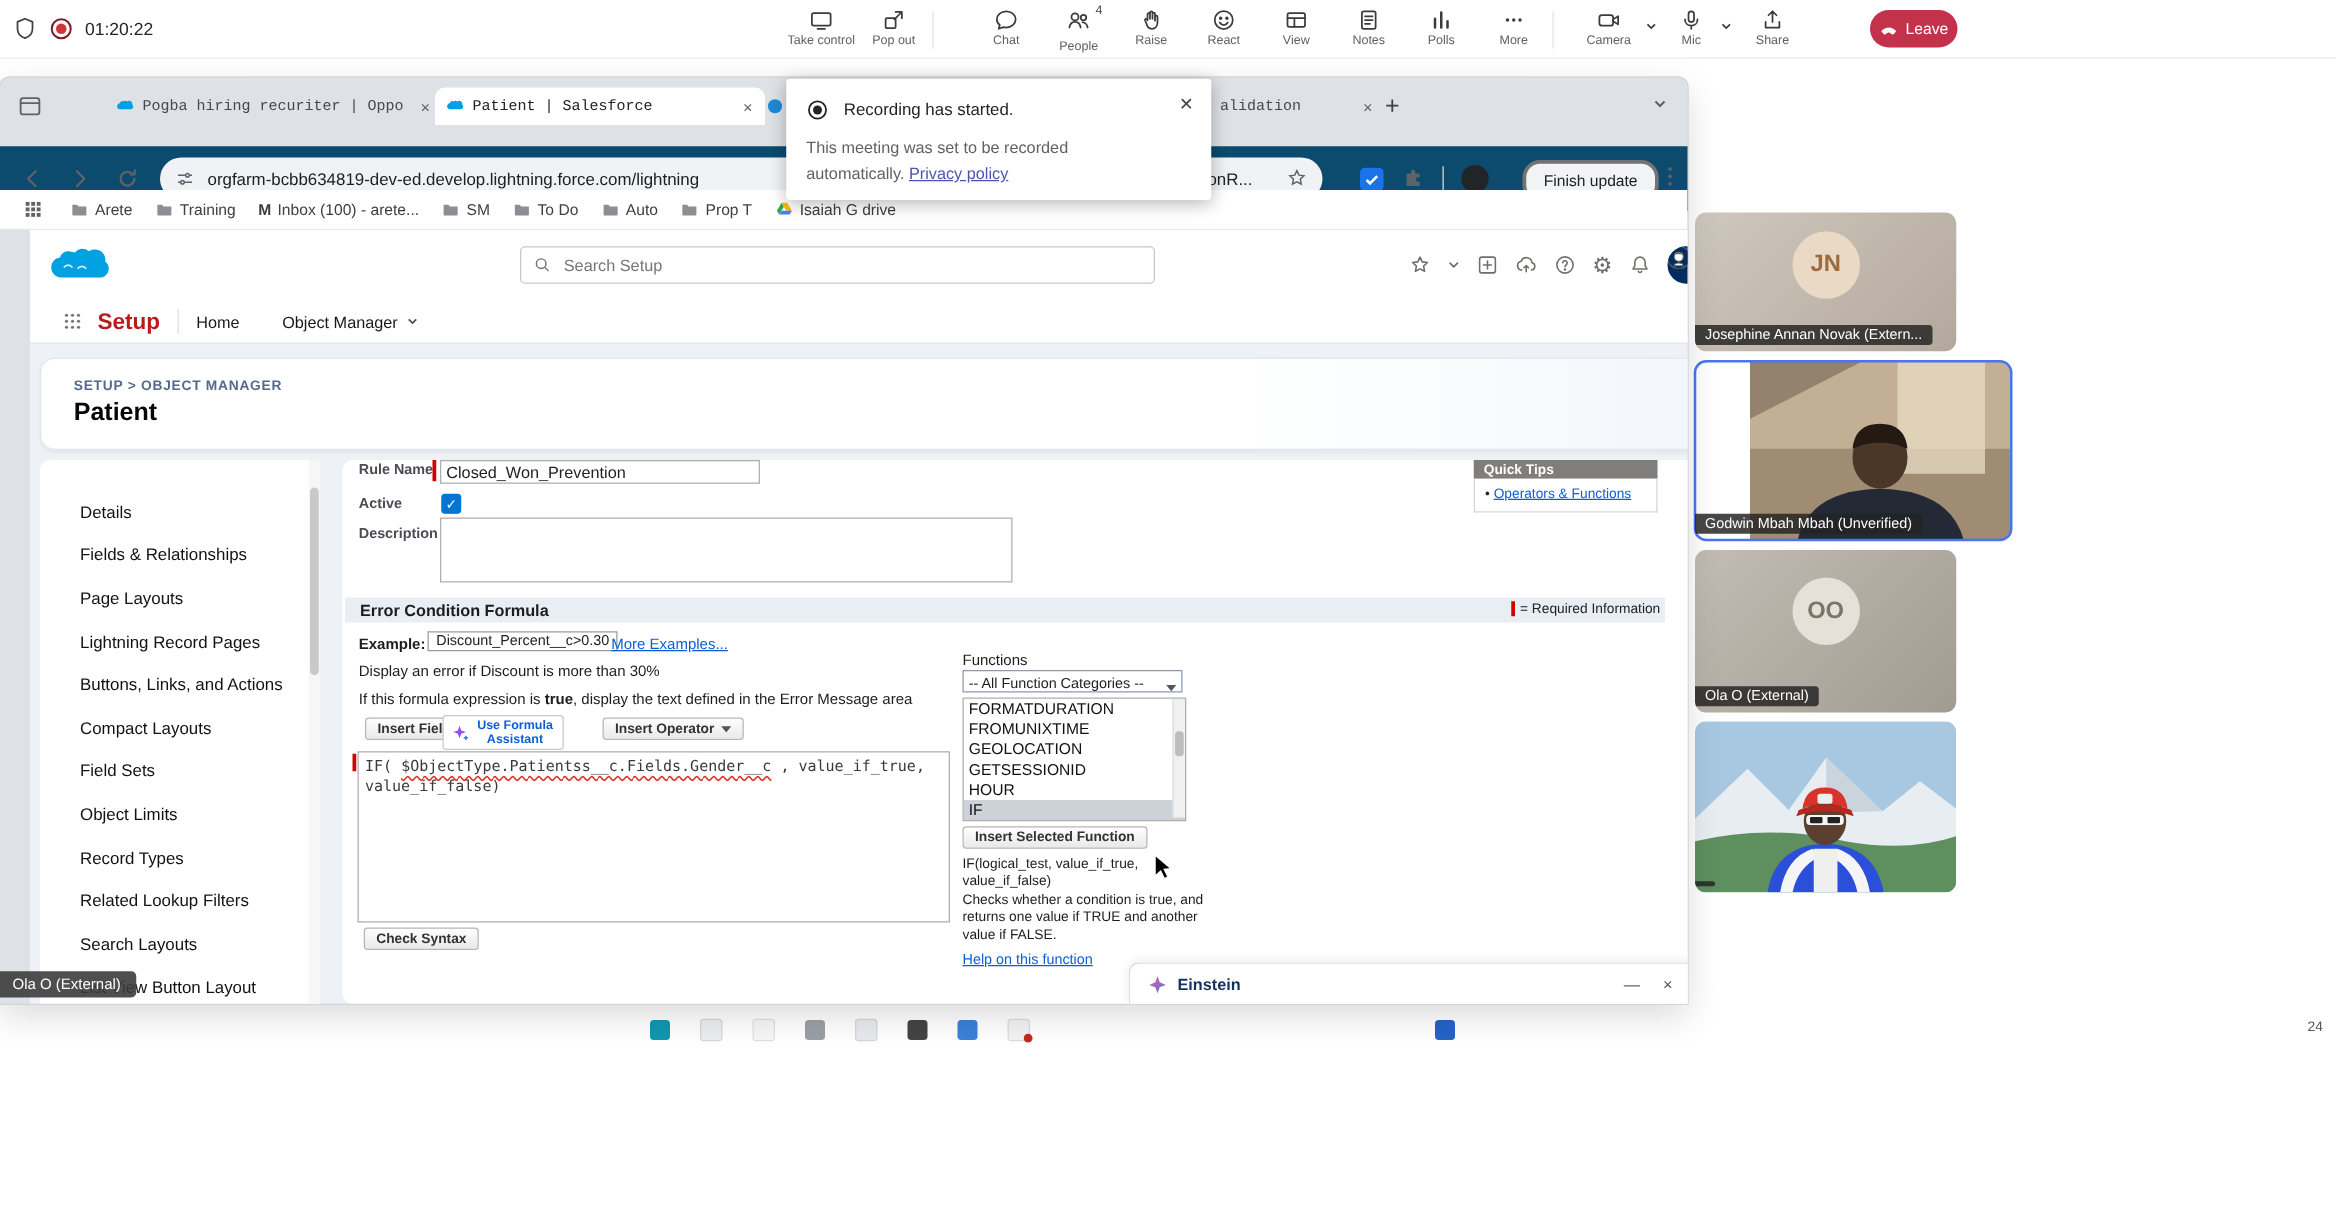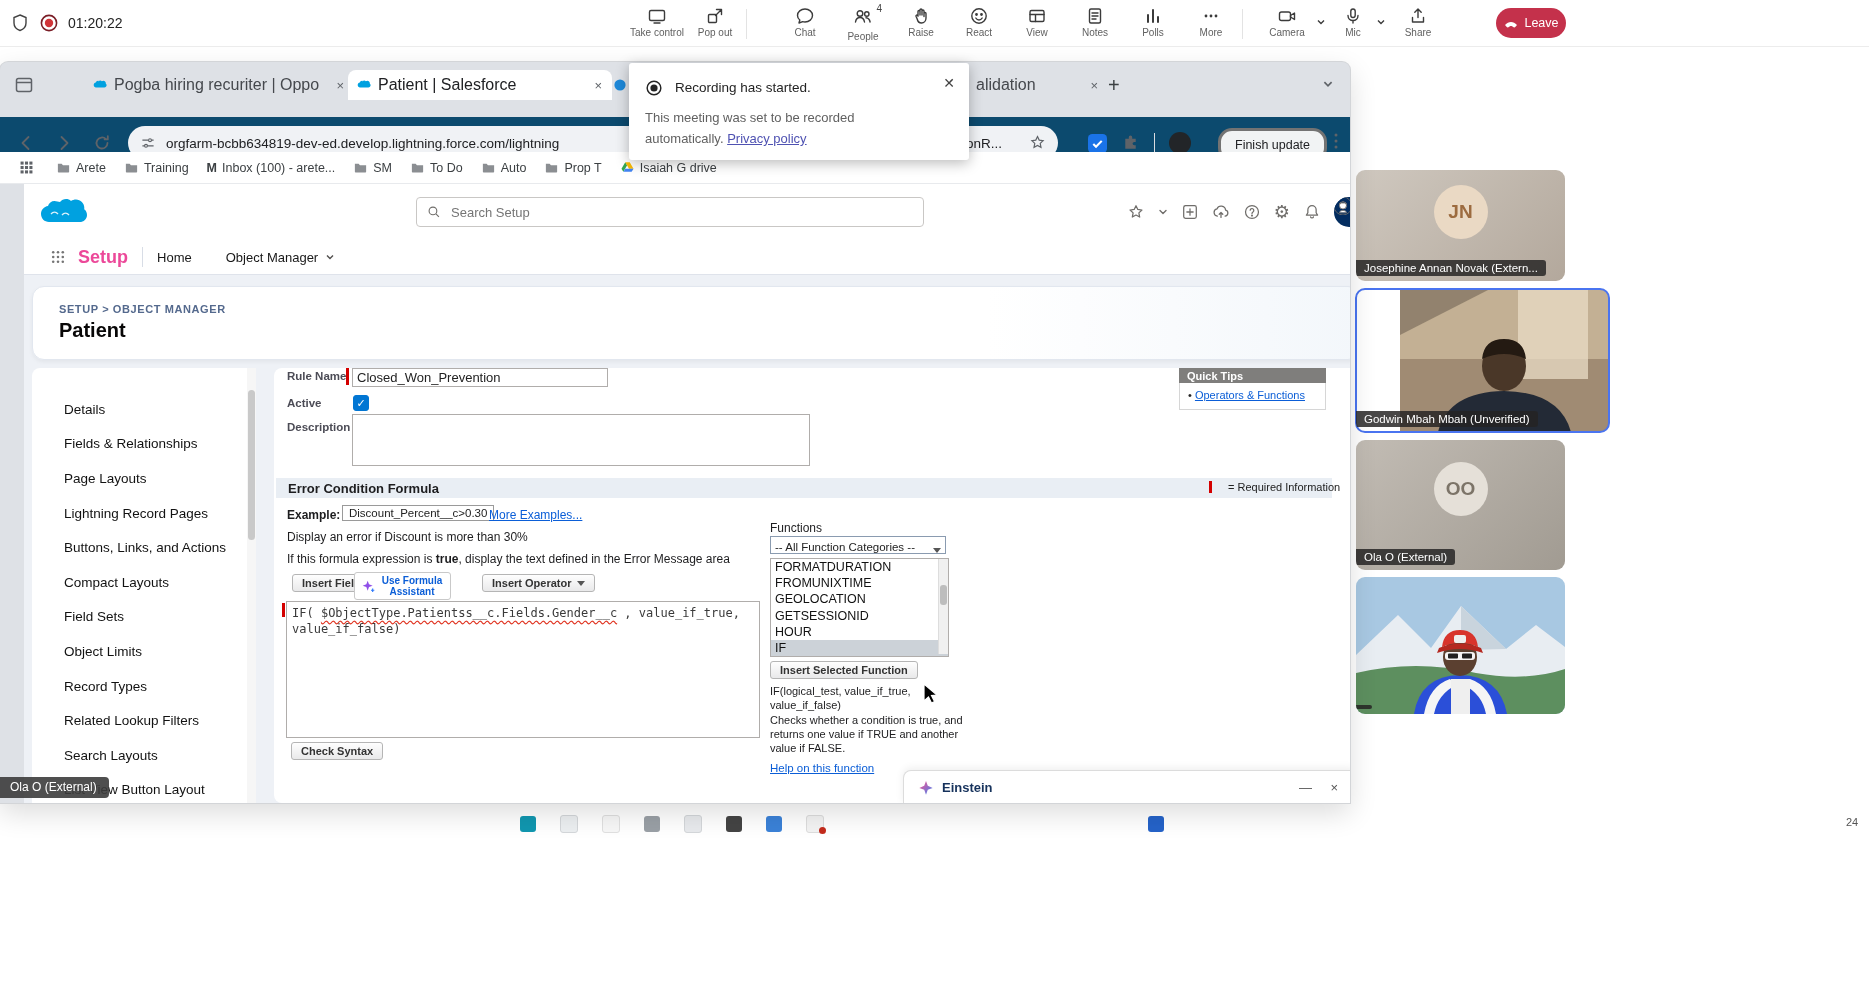--- a/index.html
+++ b/index.html
@@ -30,21 +30,21 @@
   .toast-title{position:absolute;left:46px;top:17px;font-size:13.5px;color:#242424;}
   .toast-body{position:absolute;left:16px;top:44px;width:252px;font-size:13px;line-height:21px;color:#616161;}
   .toast-link{color:#4f52b2;text-decoration:underline;cursor:pointer;}
   .toast-close{position:absolute;right:14px;top:12px;font-size:14px;color:#424242;cursor:pointer;}
   .toast-ic{position:absolute;left:16px;top:16px;}
 
   
   .browser{position:absolute;left:0;top:62px;width:1350px;height:741px;background:#dee1e6;
            border-radius:8px 8px 0 0;box-shadow:0 0 0 1px #d3d5d8,0 10px 28px rgba(0,0,0,.14);z-index:1;overflow:hidden;}
   .tab{position:absolute;top:8px;height:30px;display:flex;align-items:center;padding:0 8px;border-radius:8px 8px 0 0;cursor:pointer;}
-  .tab .ttl{font-size:16px;color:#45484d;white-space:nowrap;overflow:hidden;text-overflow:ellipsis;flex:1;margin:0 6px;}
+  .tab .ttl{font-size:12px;color:#45484d;white-space:nowrap;overflow:hidden;text-overflow:ellipsis;flex:1;margin:0 6px;font-family:Liberation Mono, monospace;}
   .tab.active{background:#fff;}
   .tab.active .ttl{color:#202124;}
   .tab-close{font-size:13px;color:#5f6368;padding:0 2px;cursor:pointer;}
   .favicon{width:16px;height:16px;flex:none;}
   .newtab{position:absolute;left:1108px;top:12px;font-size:20px;font-weight:300;color:#3c4043;cursor:pointer;}
   .strip-chev{position:absolute;left:1322px;top:14px;cursor:pointer;}
   .btoolbar{position:absolute;left:0;top:55px;width:1582px;height:52px;background:#0c4a6e;}
   .navic{position:absolute;top:16px;cursor:pointer;}
   .navic svg{width:20px;height:20px;stroke:#5f6368;fill:none;stroke-width:1.8;stroke-linecap:round;stroke-linejoin:round;}
   .omni{position:absolute;left:128px;top:9px;width:930px;height:34px;border-radius:17px;background:#f0f2f5;display:flex;align-items:center;}
@@ -68,21 +68,21 @@
   .sf-header{position:absolute;left:0;top:0;width:1350px;height:56px;background:#fff;}
   .sf-search{position:absolute;left:392px;top:13px;width:508px;height:30px;border:1px solid #c9c7c5;border-radius:4px;
              background:#fff;display:flex;align-items:center;box-sizing:border-box;}
   .sf-search input{border:none;outline:none;font-size:13px;color:#333;flex:1;margin-left:8px;font-family:"Liberation Sans",sans-serif;background:transparent;}
   .sf-icons{position:absolute;right:10px;top:13px;display:flex;align-items:center;gap:13px;}
   .sf-icons svg{width:18px;height:18px;stroke:#706e6b;fill:none;stroke-width:1.4;stroke-linecap:round;stroke-linejoin:round;cursor:pointer;}
   .gear-glyph{font-size:18px;color:#706e6b;cursor:pointer;line-height:18px;}
   .einstein-avatar{width:30px;height:30px;border-radius:50%;background:#032d60;position:relative;cursor:pointer;overflow:hidden;}
   .sf-nav{position:absolute;left:0;top:56px;width:1350px;height:34px;background:#fff;border-bottom:1px solid #dfe3eb;
           display:flex;align-items:center;}
-  .sf-nav .appname{font-size:18px;font-weight:bold;color:#ec4899;margin-left:12px;}
+  .sf-nav .appname{font-size:18px;font-weight:bold;color:#b91c1c;margin-left:12px;}
   .sf-nav .navdiv{width:1px;height:20px;background:#d8dde6;margin:0 14px;}
   .sf-navitem{font-size:13px;color:#181818;margin-right:34px;cursor:pointer;display:flex;align-items:center;gap:7px;}
   .crumb-card{position:absolute;left:8px;top:102px;width:1326px;height:72px;background:linear-gradient(90deg,#fff 72%,#f3f7fb);
               border:1px solid #e2e7ef;border-radius:12px;box-shadow:0 2px 4px rgba(0,0,0,.05);}
   .crumb{position:absolute;left:26px;top:16px;font-size:11px;font-weight:bold;letter-spacing:.6px;color:#54698d;}
   .pagetitle{position:absolute;left:26px;top:32px;font-size:20px;font-weight:bold;color:#080707;}
   .sidebar{position:absolute;left:8px;top:184px;width:224px;height:435px;background:#fff;border-radius:8px 0 0 0;}
   .sidebar ul{list-style:none;margin:0;padding:24px 0 0 32px;}
   .sidebar li{height:34.6px;font-size:13.5px;color:#121212;display:flex;align-items:center;cursor:pointer;white-space:nowrap;}
   .side-scroll{position:absolute;right:0;top:0;width:9px;height:435px;background:#f6f6f6;}
@@ -94,21 +94,21 @@
           font-family:"Liberation Sans",sans-serif;outline:none;}
   .sf-checkbox{position:absolute;width:14px;height:14px;background:#0176d3;border:1px solid #0176d3;border-radius:3px;
                color:#fff;font-size:11px;display:flex;align-items:center;justify-content:center;cursor:pointer;}
   .desc-area{position:absolute;left:78px;top:46px;width:452px;height:46px;border:1px solid #b0adab;resize:none;outline:none;}
   .qtips{position:absolute;left:905px;top:0;width:147px;}
   .qtips-head{height:15px;background:#7f7e7c;color:#fff;font-size:11px;font-weight:bold;padding-left:8px;line-height:16px;overflow:hidden;}
   .qtips-body{border:1px solid #d6d6d6;border-top:none;background:#fff;padding:6px 8px 8px 8px;font-size:11px;}
   .qtips-link{color:#0b5ed7;text-decoration:underline;cursor:pointer;}
   .band{position:absolute;left:2px;top:110px;width:1056px;height:20px;background:#e9eef4;}
   .band-title{position:absolute;left:12px;top:3px;font-size:13px;font-weight:bold;color:#1d1d1f;}
-  .legend{position:absolute;left:935px;top:113px;display:flex;align-items:center;gap:16px;font-size:11px;color:#222;}
+  .legend{position:absolute;left:935px;top:113px;display:flex;align-items:center;gap:4px;font-size:11px;color:#222;}
   .legend .reqmark{width:3px;height:12px;background:#d40000;}
   .ex-label{position:absolute;left:13px;top:140px;font-size:12px;font-weight:bold;color:#1d1d1f;}
   .ex-box{position:absolute;left:68px;top:137px;border:1px solid #9a9a9a;font-size:11.5px;color:#222;padding:1px 6px;}
   .link{color:#0b5ed7;text-decoration:underline;cursor:pointer;}
   .txt12{font-size:12px;color:#1d1d1f;}
   .sf-btn{background:linear-gradient(#fefefe,#e9e9ea);border:1px solid #b5b5b5;border-radius:3px;font-size:11px;
           font-weight:bold;color:#333;padding:2px 9px;cursor:pointer;font-family:"Liberation Sans",sans-serif;}
   .assist-btn{position:absolute;left:80px;top:204px;height:26px;background:#fff;border:1px solid #c9c9c9;border-radius:3px;
               display:flex;align-items:center;gap:4px;padding:0 6px;cursor:pointer;}
   .assist-txt{width:64px;font-size:10px;font-weight:bold;color:#0b5ed7;line-height:11px;text-align:center;}

